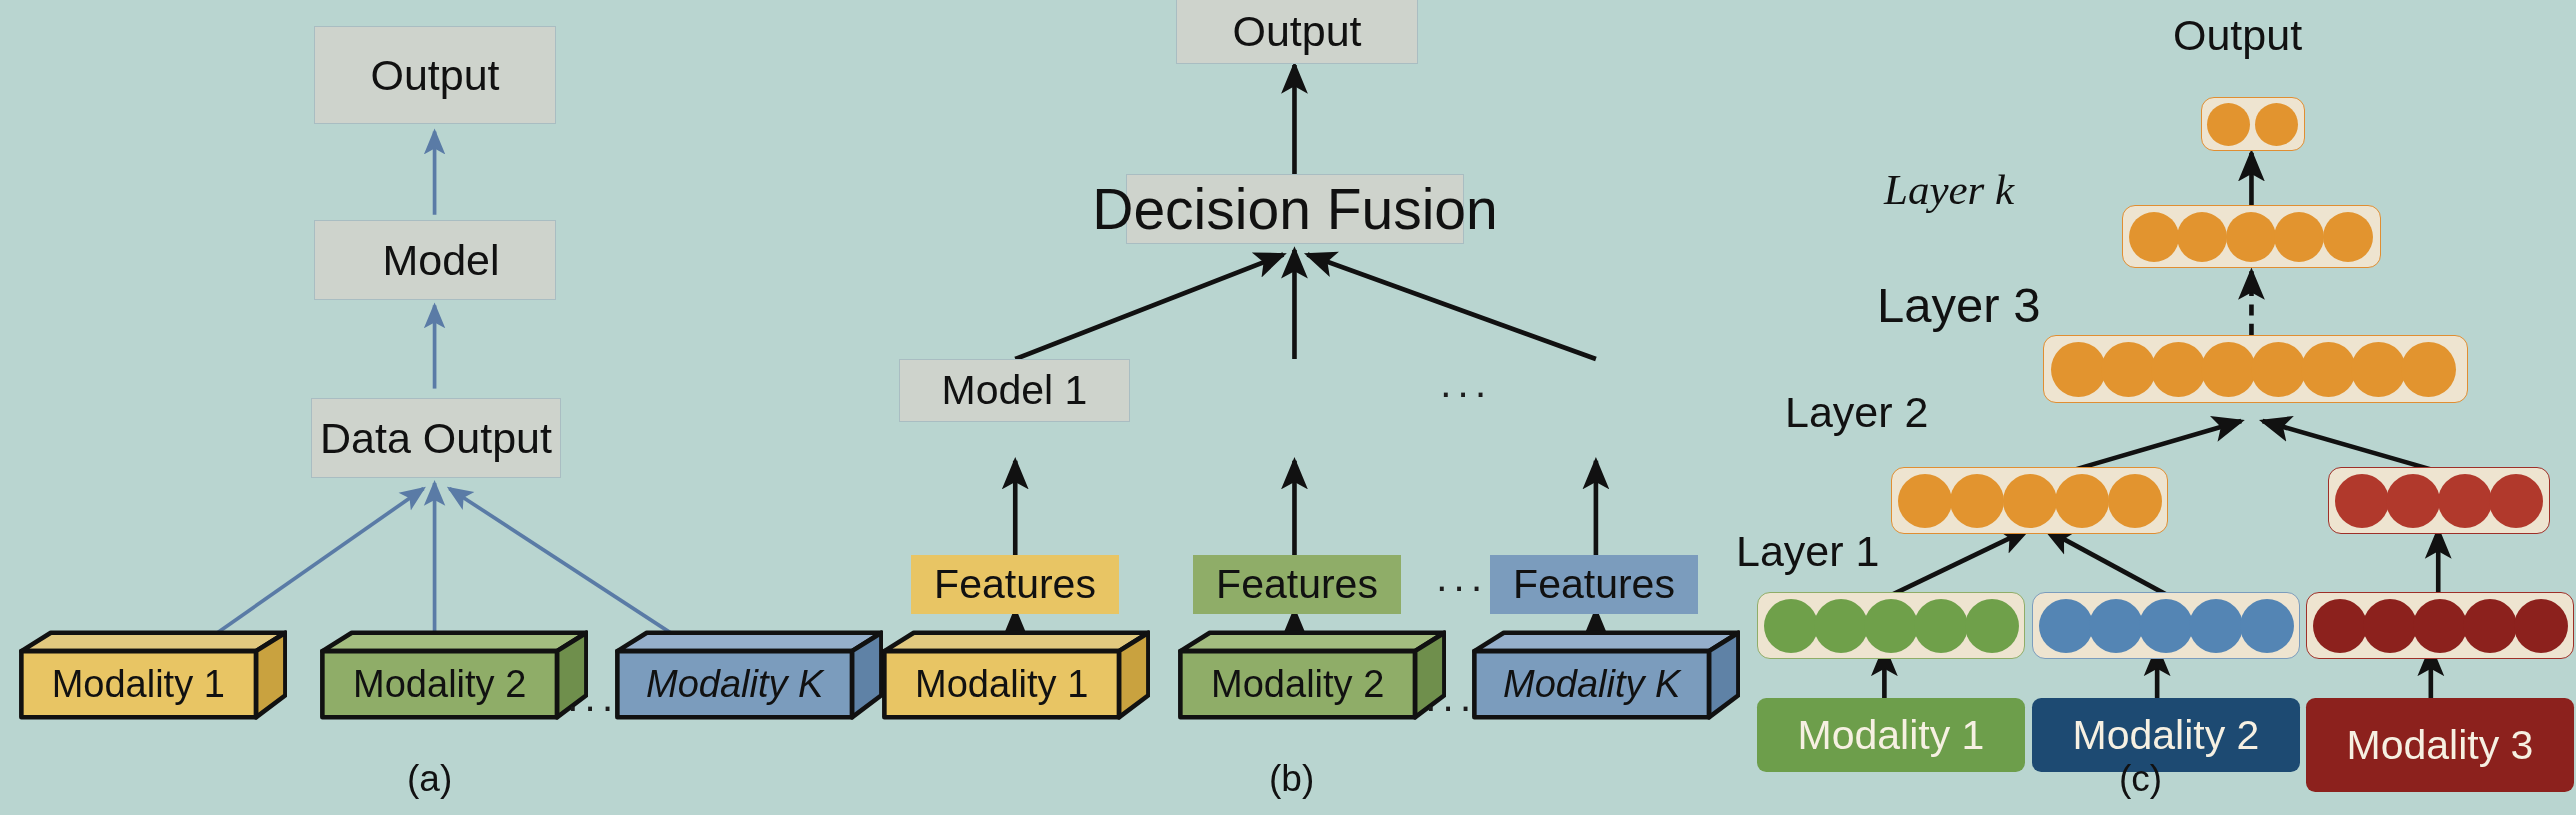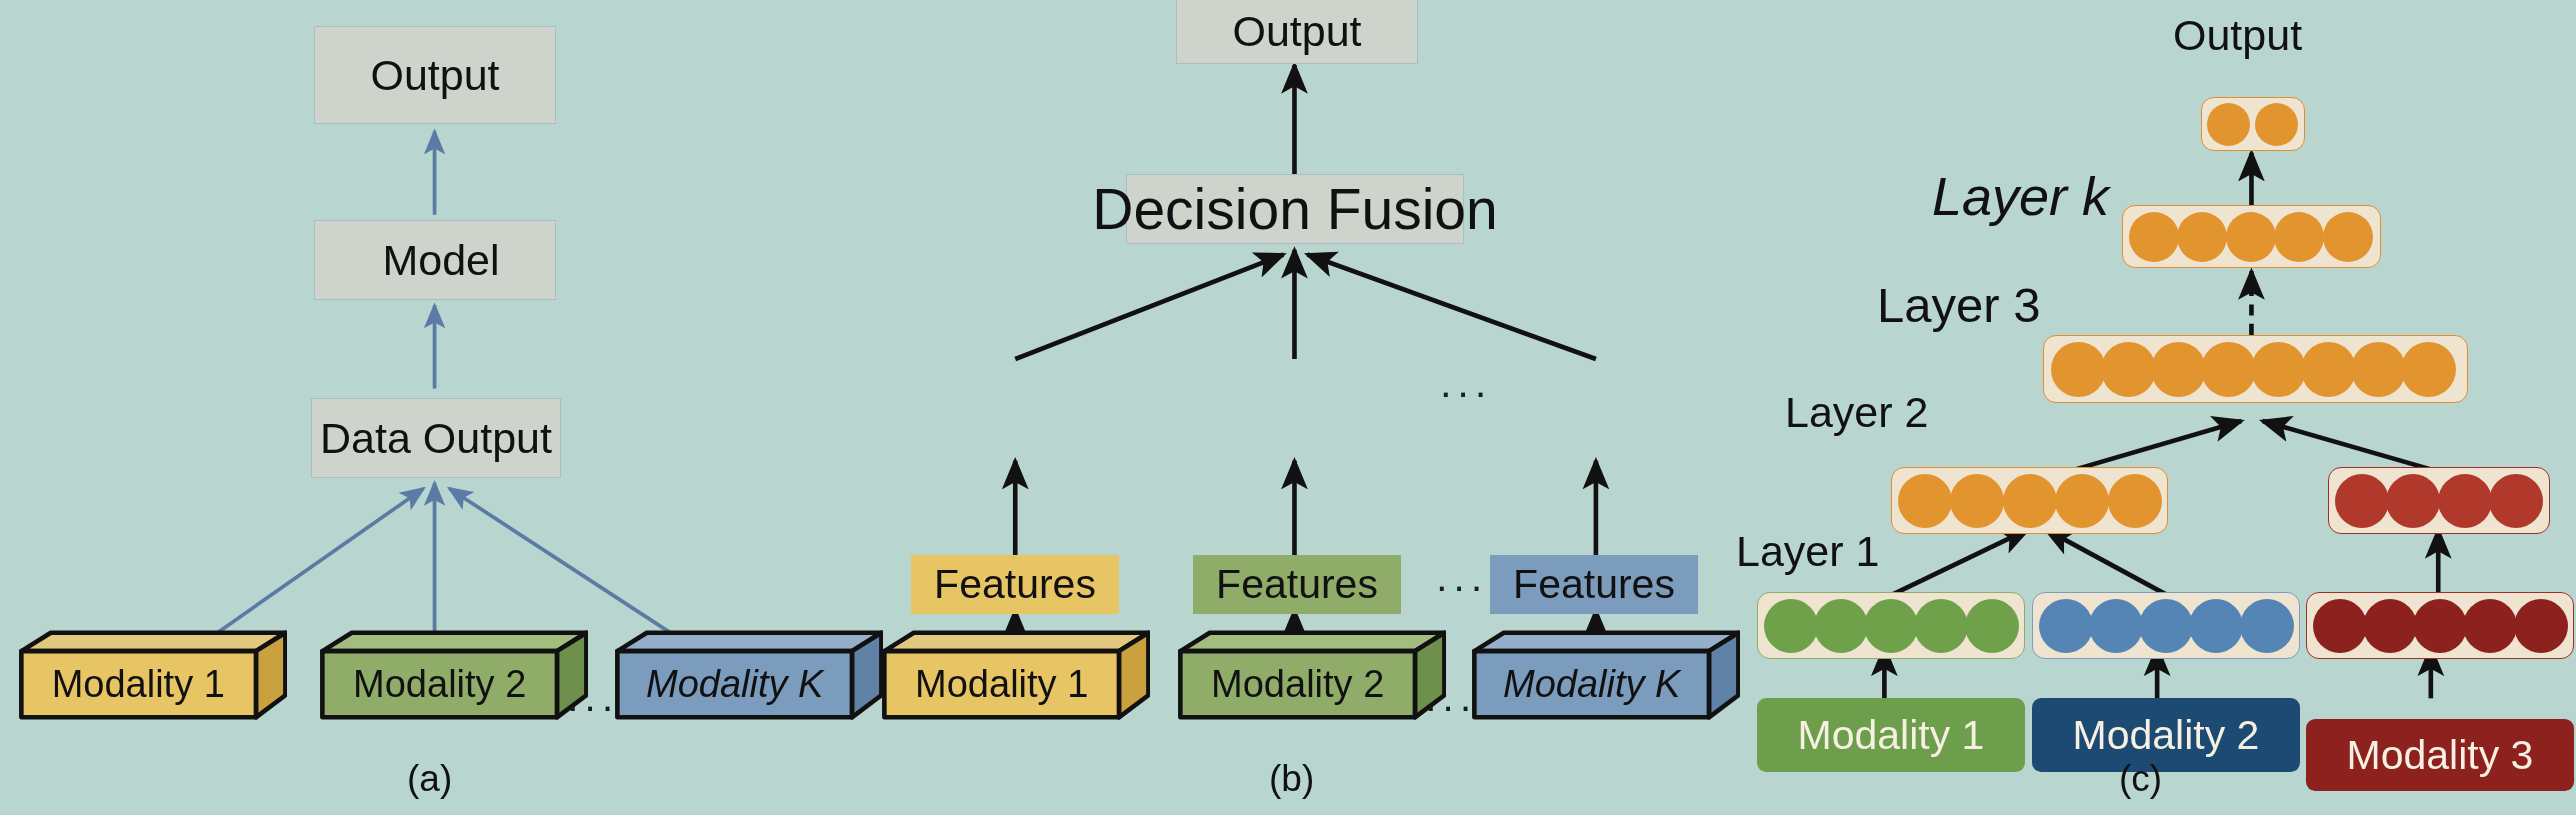--- a/index.html
+++ b/index.html
@@ -189,20 +189,23 @@
   <div class="caption" style="left:407px;top:758px;">(a)</div>
 
   <div class="abs greybox" style="left:1176px;top:-0.9px;width:242px;height:65px;font-size:43px;">
     <span>Output</span>
   </div>
 
   <div class="abs greybox" style="left:1126px;top:174px;width:338px;height:70px;font-size:57px;">
     <span>Decision Fusion</span>
   </div>
 
+  <div class="abs greybox" style="left:899px;top:359px;width:231px;height:63px;font-size:41px;">
+    <span>Model 1</span>
+  </div>
   <div class="dots" style="left:1439px;top:372px;font-size:41px;">···</div>
 
   <div class="abs featbox feat-y" style="left:911px;top:555px;width:208px;height:59px;font-size:41px;">
     <span>Features</span>
   </div>
   <div class="abs featbox feat-g" style="left:1193px;top:555px;width:208px;height:59px;font-size:41px;">
     <span>Features</span>
   </div>
   <div class="dots" style="left:1435px;top:566px;font-size:41px;">···</div>
   <div class="abs featbox feat-b" style="left:1490px;top:555px;width:208px;height:59px;font-size:41px;">
@@ -240,21 +243,21 @@
 
   <div class="caption" style="left:1269px;top:758px;">(b)</div>
 
   <div class="layerlbl" style="left:2173px;top:11px;font-size:43px;">Output</div>
 
   <div class="noderow row-orange" style="left:2201px;top:97px;width:104px;height:54px;padding:3.7px 4.6px;">
       <div class="node" style="width: 43px; height: 43px; background: rgb(226, 148, 47);"></div>
       <div class="node" style="width: 43px; height: 43px; background: rgb(226, 148, 47); margin-left: 5.5px;"></div>
     </div>
 
-  <div class="layerlbl" style="left:1932px;top:165px;font-size:54px;font-style:italic;">Layer k</div>
+  <div class="layerlbl" style="left:1884px;top:165px;font-size:43px;font-style:italic;font-family:Liberation Serif, serif;">Layer k</div>
 
   <div class="noderow row-orange" style="left:2122px;top:205px;width:259px;height:63px;padding:4.6px 5.5px;">
       <div class="node" style="width: 50px; height: 50px; background: rgb(226, 148, 47);"></div>
       <div class="node" style="width: 50px; height: 50px; background: rgb(226, 148, 47); margin-left: -1.4px;"></div>
       <div class="node" style="width: 50px; height: 50px; background: rgb(226, 148, 47); margin-left: -1.4px;"></div>
       <div class="node" style="width: 50px; height: 50px; background: rgb(226, 148, 47); margin-left: -1.4px;"></div>
       <div class="node" style="width: 50px; height: 50px; background: rgb(226, 148, 47); margin-left: -1.4px;"></div>
     </div>
 
   <div class="layerlbl" style="left:1877px;top:277px;font-size:49px;">Layer 3</div>
@@ -312,20 +315,20 @@
       <div class="node" style="width: 54px; height: 54px; background: rgb(140, 33, 29); margin-left: -3.7px;"></div>
       <div class="node" style="width: 54px; height: 54px; background: rgb(140, 33, 29); margin-left: -3.7px;"></div>
     </div>
 
   <div class="pill pill-green" style="left:1757px;top:698px;width:268px;height:74px;font-size:41px;">
     <span>Modality 1</span>
   </div>
   <div class="pill pill-navy" style="left:2032px;top:698px;width:268px;height:74px;font-size:41px;">
     <span>Modality 2</span>
   </div>
-  <div class="pill pill-dred" style="left:2306px;top:698px;width:268px;height:72px;font-size:41px;margin-top:21px;">
+  <div class="pill pill-dred" style="left:2306px;top:698px;width:268px;height:94px;font-size:41px;">
     <span>Modality 3</span>
   </div>
 
   <div class="caption" style="left:2119px;top:758px;">(c)</div>
 
 </div>
 
 
 </body></html>

